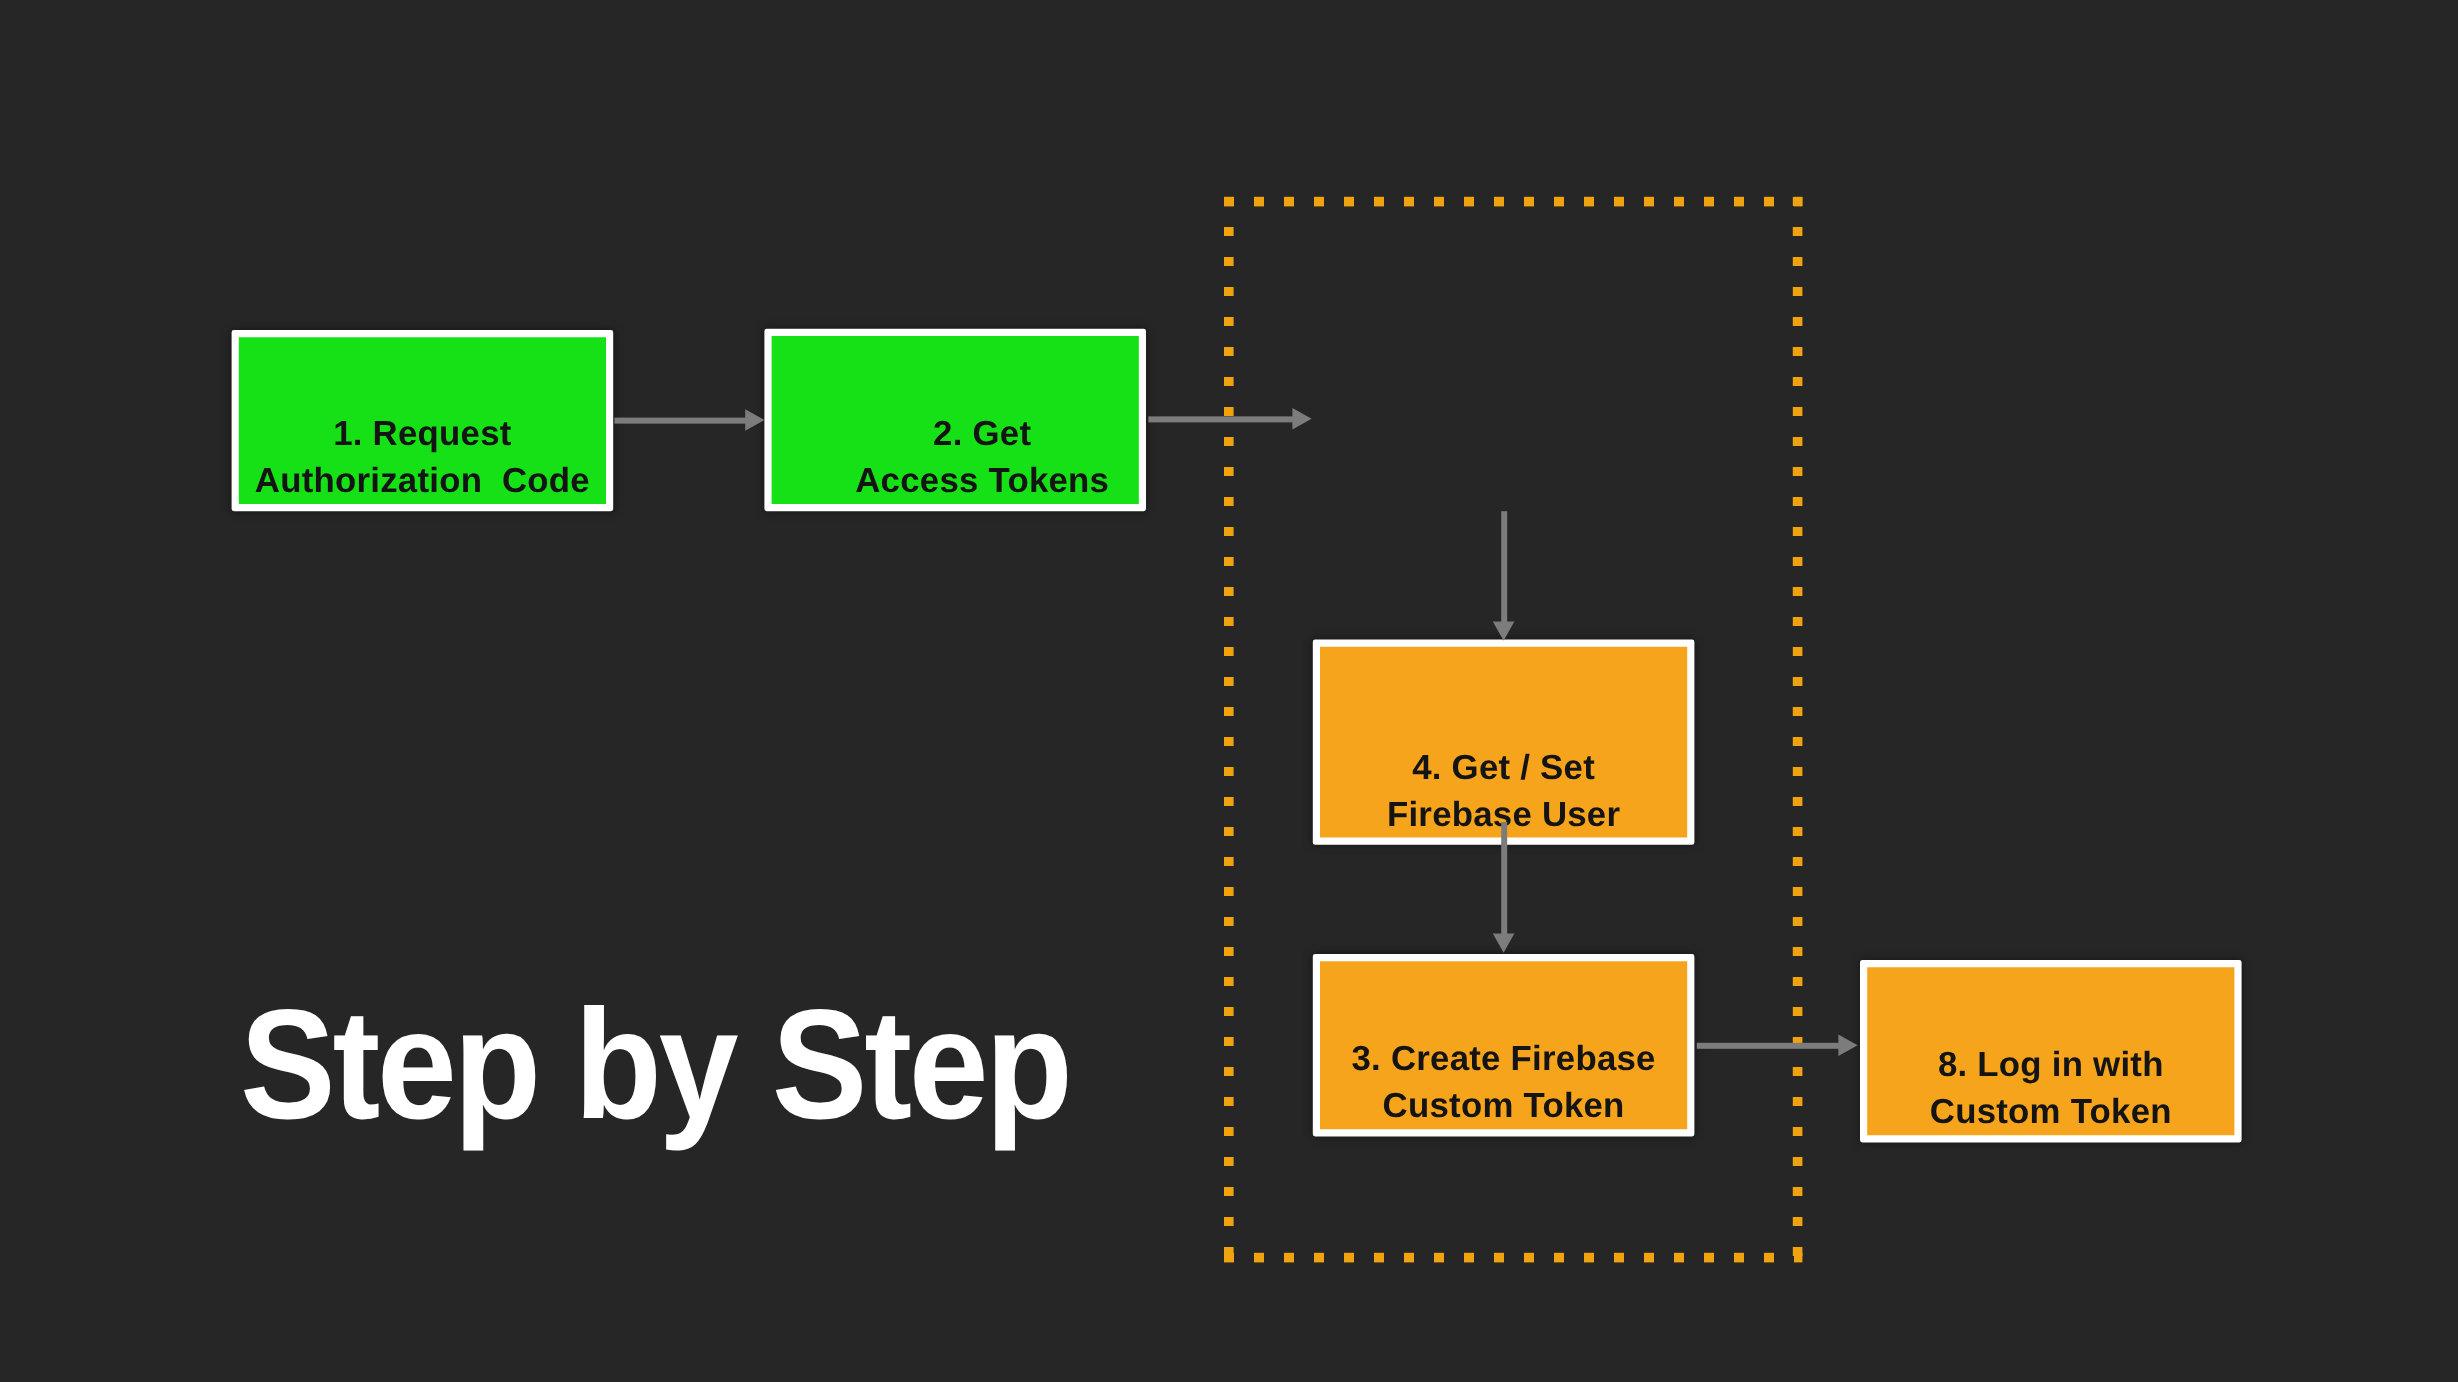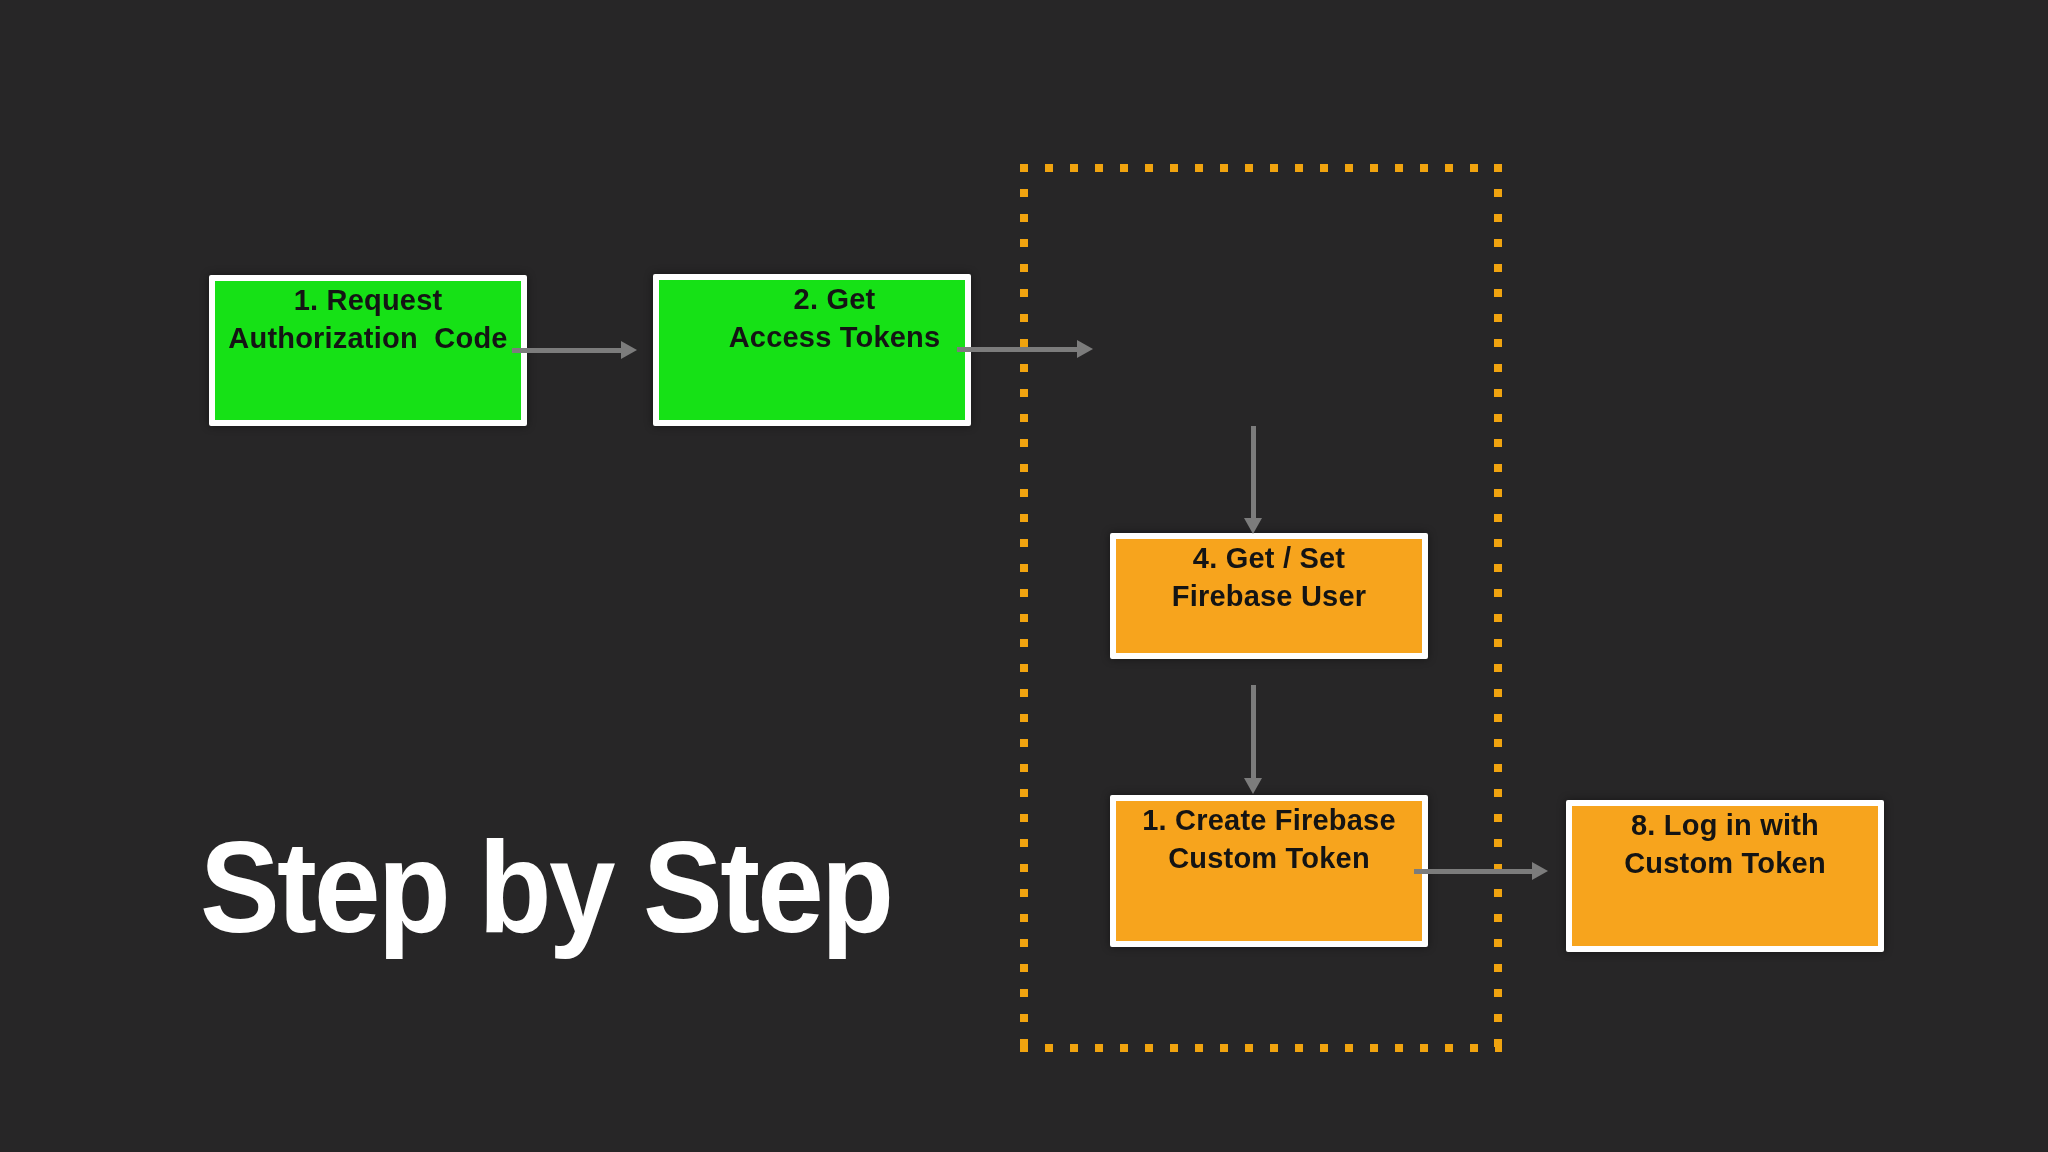--- a/index.html
+++ b/index.html
@@ -30,24 +30,23 @@
     background-position: 0 0, 0 100%, 0 0, 100% 0;
     background-repeat: no-repeat;
   }
   .box {
     position: absolute;
     width: 318px; height: 152px;
     box-sizing: border-box;
     border: 6px solid var(--box-border, #ffffff);
     border-radius: 2px;
     display: flex;
-    align-items: flex-start;
+    align-items: flex-end;
     justify-content: center;
     box-shadow: 0 0 8px rgba(0,0,0,0.45);
-    margin-left: 16px;
   }
   .box.green  { background: var(--green,  #16e116); }
   .box.orange { background: var(--orange, #f7a41d); }
   .box-label {
     white-space: pre-wrap;
     text-align: center;
     font-size: 29px;
     font-weight: 700;
     line-height: 1.32;
     color: var(--box-text, #141414);
@@ -96,21 +95,21 @@
   
   #a4-shaft { left: 1251px; top: 685px; width: 5px; height: 94px; }
   #a4-head  { left: 1244px; top: 778px; }
   
   #a5-shaft { left: 1414px; top: 869px; width: 119px; height: 5px; }
   #a5-head  { left: 1532px; top: 862px; }
   
   #step1 { left: 193px;  top: 275px; width: 318px; height: 151px; }
   #step2 { left: 637px;  top: 274px; padding-left: 45px; }
   #step3 { left: 1094px; top: 270px; }
-  #step4 { left: 1094px; top: 533px; width: 318px; height: 126px; }
+  #step4 { left: 1094px; top: 533px; width: 318px; height: 171px; }
   #step5 { left: 1094px; top: 795px; }
   #step6 { left: 1550px; top: 800px; }
 </style>
 </head>
 <body>
 
 <div class="canvas">
 
   <div class="dotted-group"></div>
 
@@ -122,21 +121,21 @@
   </div>
   <div class="box green" id="step2">
     <span class="box-label">2. Get
 Access Tokens</span>
   </div>
   <div class="box orange" id="step4">
     <span class="box-label">4. Get / Set
 Firebase User</span>
   </div>
   <div class="box orange" id="step5">
-    <span class="box-label">1. Create Firebase
+    <span class="box-label">3. Create Firebase
 Custom Token</span>
   </div>
   <div class="box orange" id="step6">
     <span class="box-label">8. Log in with
 Custom Token</span>
   </div>
 
   <div>
     <div class="arrow-shaft" id="a1-shaft"></div>
     <div class="arrow-head right" id="a1-head"></div>

